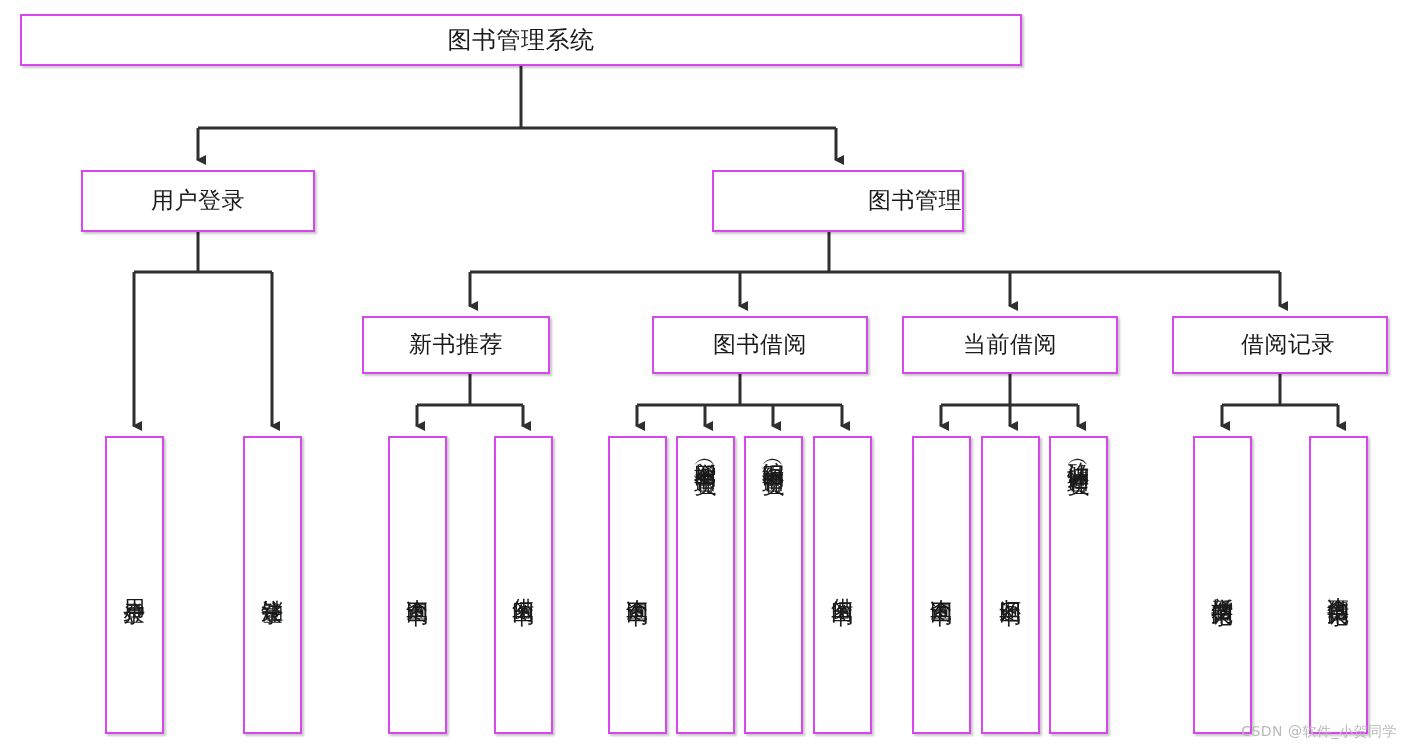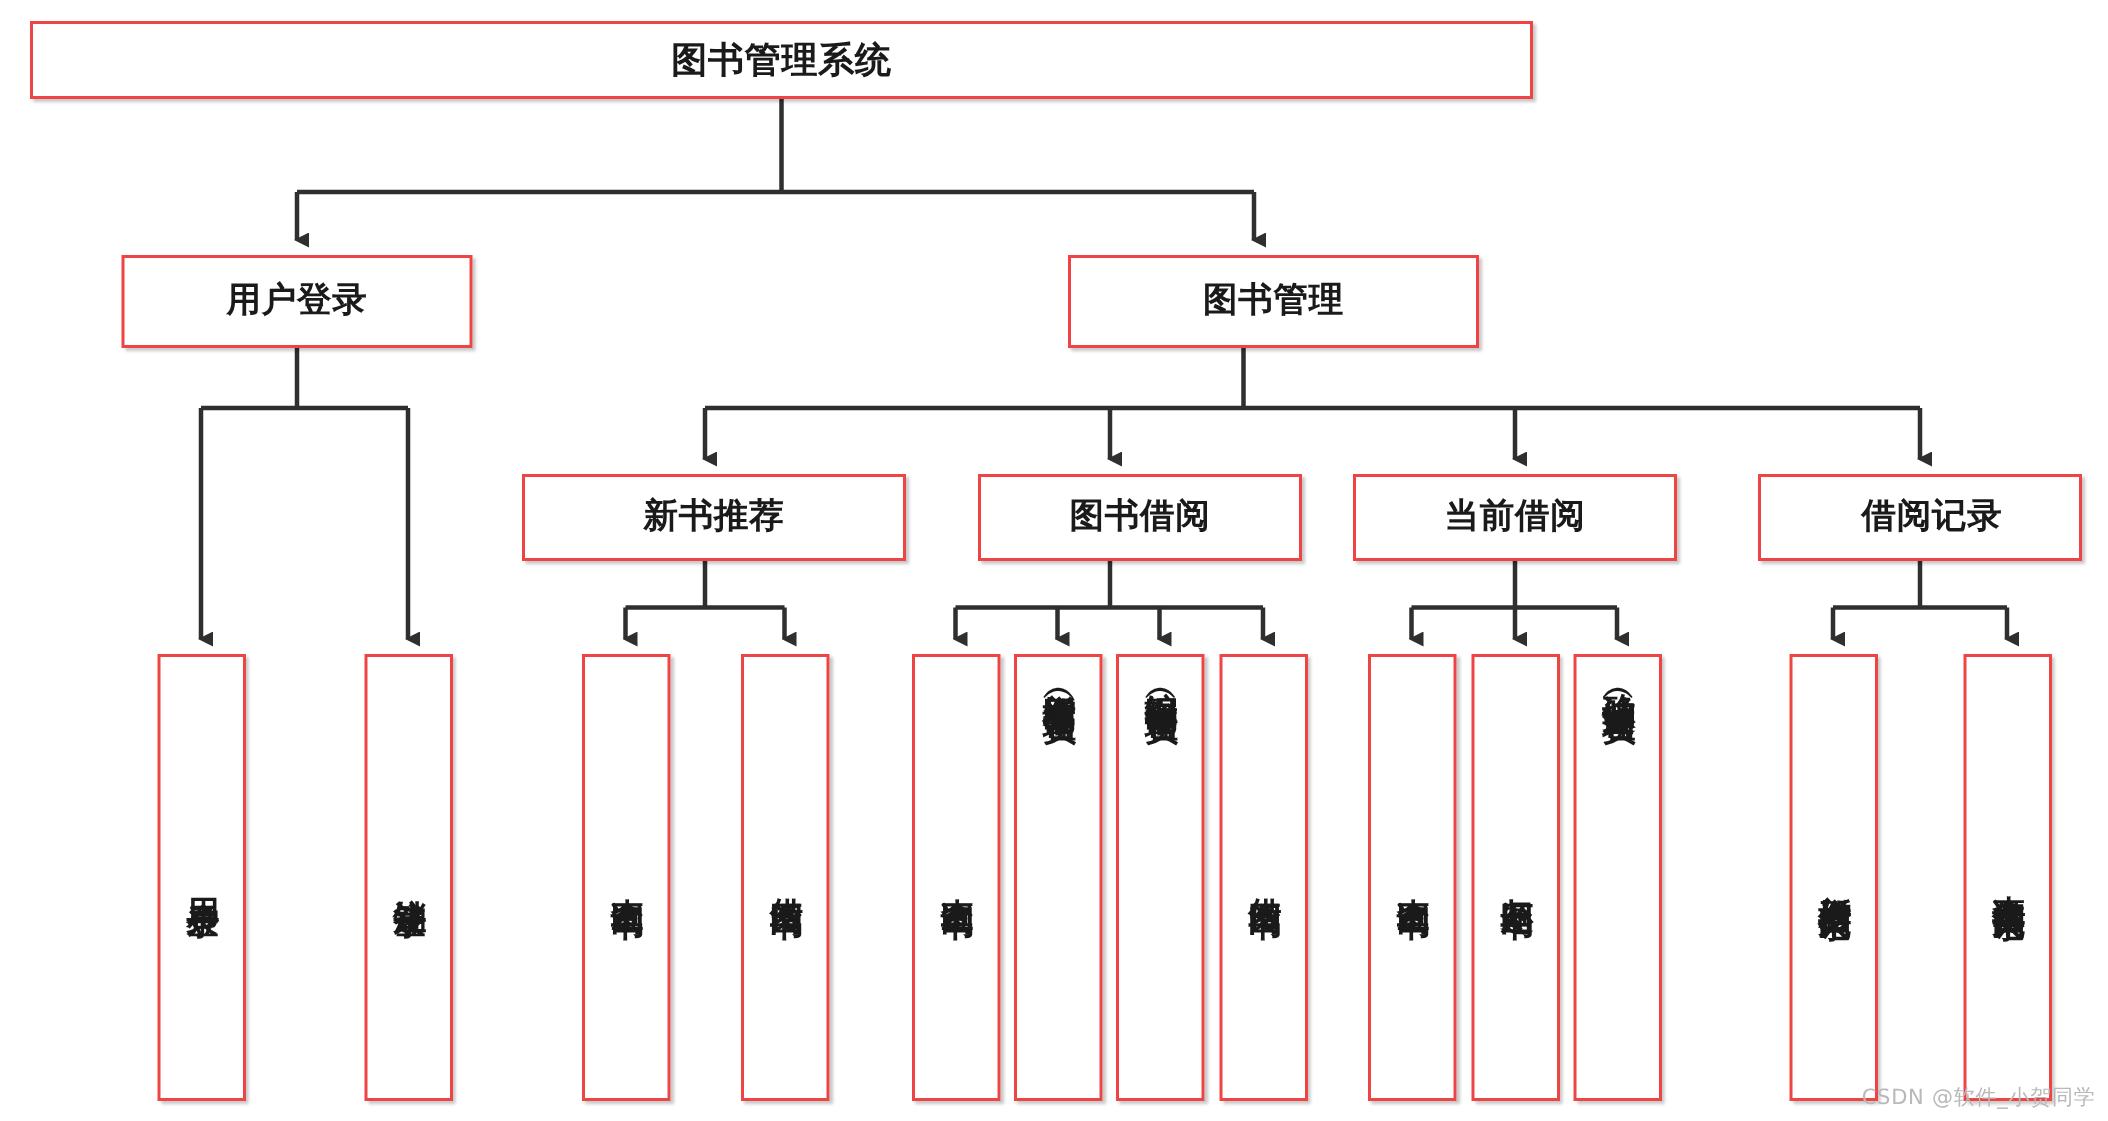--- a/index.html
+++ b/index.html
@@ -17,27 +17,26 @@
   #diagram-root {
     position: absolute;
     left: 0; top: 0;
     width: 1405px;
     height: 747px;
   }
   .node-box {
     position: absolute;
     box-sizing: border-box;
     background: #ffffff;
-    border: 2px solid #ef4444;
+    border: 2px solid #d946ef;
     box-shadow: 2px 2px 2px rgba(0,0,0,0.22);
     display: flex;
     align-items: center;
     justify-content: center;
     color: #1a1a1a;
-    font-weight: bold;
   }
   .node-label-h {
     font-size: 23px;
     line-height: 1.1;
     letter-spacing: 0.5px;
     white-space: nowrap;
   }
   .node-box.root .node-label-h { font-size: 24px; }
   .node-box.leaf {
     align-items: flex-start;
@@ -135,25 +134,25 @@
     </g>
   </svg>
 
   <div class="node-box root" style="left:20px; top:14px; width:1002px; height:52px;">
     <span class="node-label-h">图书管理系统</span>
   </div>
 
   <div class="node-box" style="left:81px; top:170px; width:234px; height:62px;">
     <span class="node-label-h">用户登录</span>
   </div>
-  <div class="node-box" style="left:712px; top:170px; width:274px; height:62px;">
+  <div class="node-box" style="left:712px; top:170px; width:252px; height:62px;justify-content:flex-end;">
     <span class="node-label-h">图书管理</span>
   </div>
 
-  <div class="node-box" style="left:348px; top:316px; width:256px; height:58px;">
+  <div class="node-box" style="left:362px; top:316px; width:188px; height:58px;">
     <span class="node-label-h">新书推荐</span>
   </div>
   <div class="node-box" style="left:632px; top:316px; width:216px; height:58px;margin-left:20px;">
     <span class="node-label-h">图书借阅</span>
   </div>
   <div class="node-box" style="left:902px; top:316px; width:216px; height:58px;">
     <span class="node-label-h">当前借阅</span>
   </div>
   <div class="node-box" style="left:1172px; top:316px; width:216px; height:58px;padding-left:16px;">
     <span class="node-label-h">借阅记录</span>

